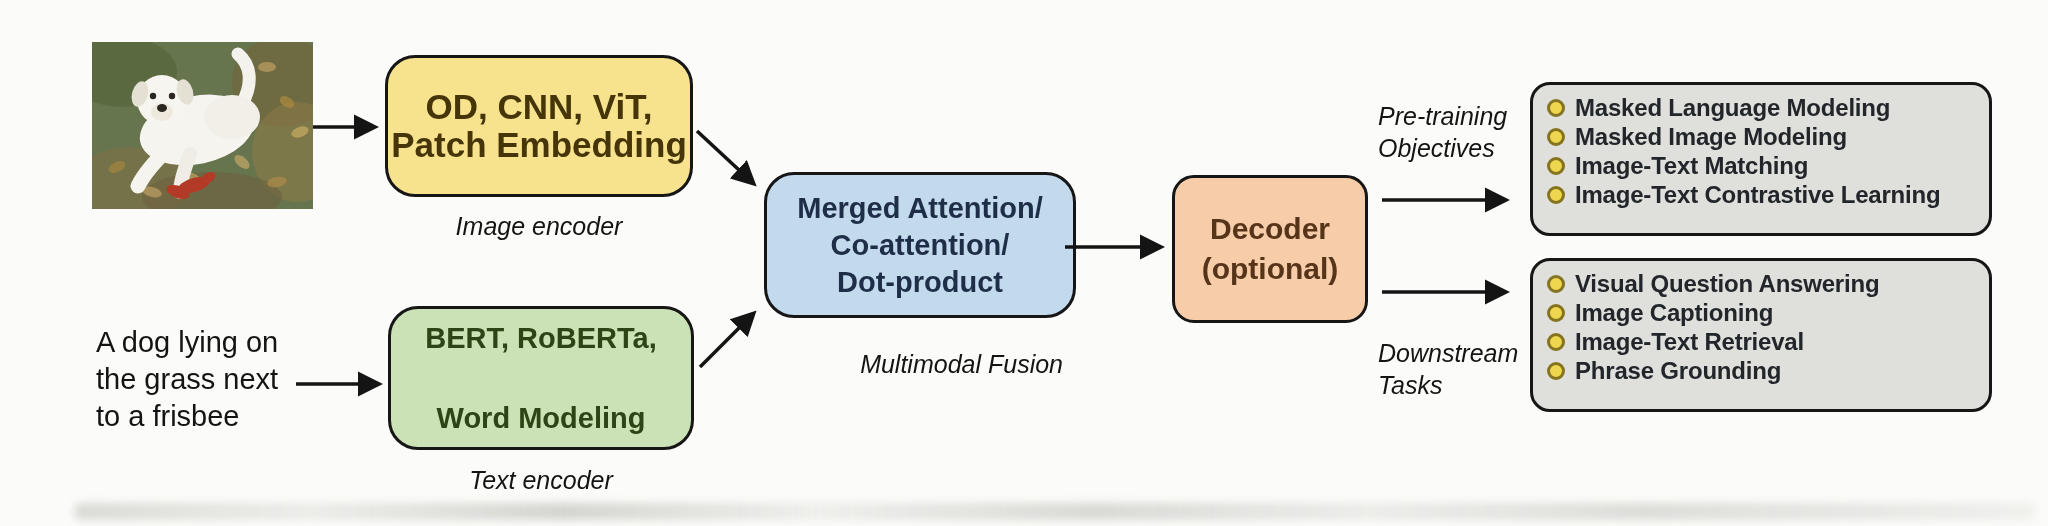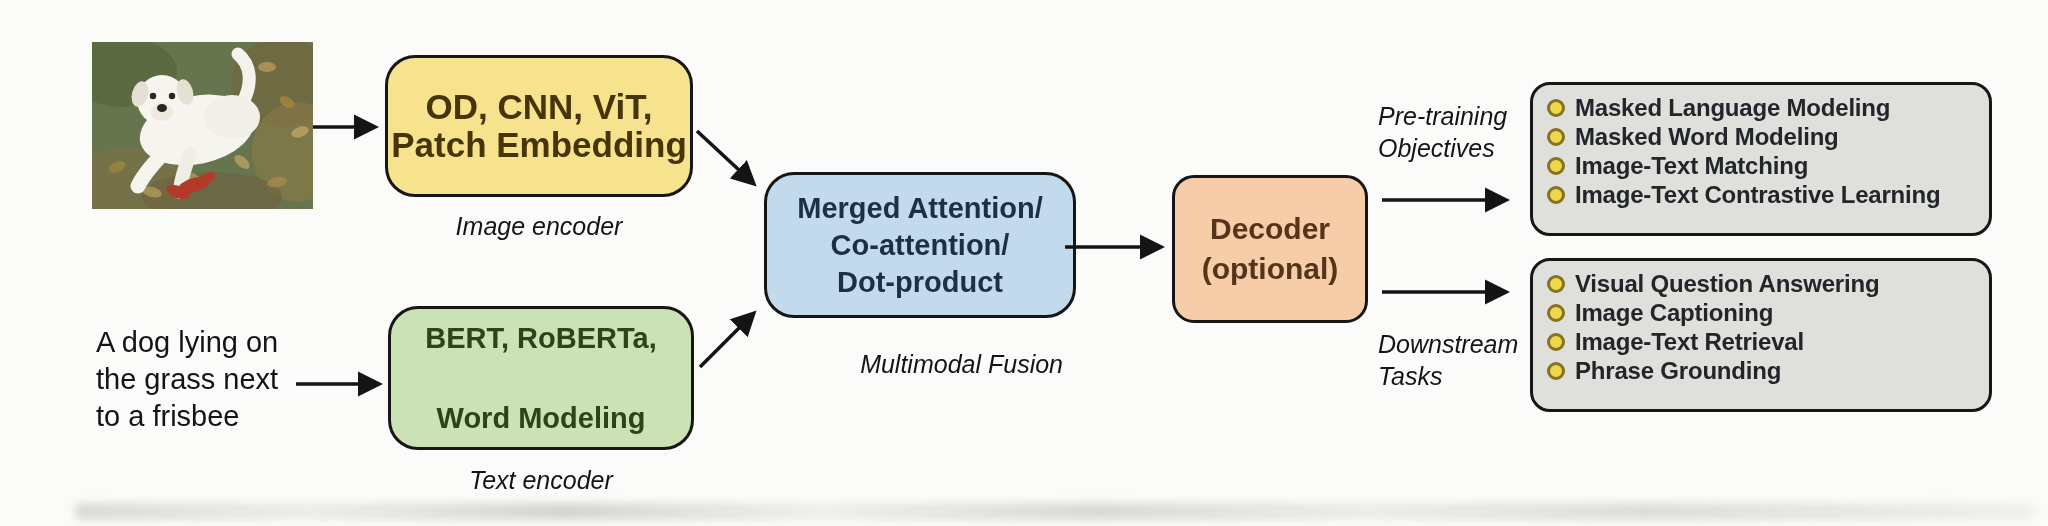--- a/index.html
+++ b/index.html
@@ -36,21 +36,21 @@
   .box-orange{left:1172px;top:175px;width:196px;height:148px;background:#f6cca9;color:#55341a;font-size:30px;line-height:40px;border-radius:22px;}
   
   .ilabel{
     position:absolute;color:#141414;
     font-style:italic;font-size:25px;line-height:32px;font-weight:500;
   }
   .lbl-image-encoder{left:389px;top:210px;width:300px;text-align:center;}
   .lbl-text-encoder{left:391px;top:464px;width:300px;text-align:center;}
   .lbl-fusion{left:763px;top:348px;width:300px;text-align:right;}
   .lbl-pretraining{left:1378px;top:100px;width:150px;text-align:left;}
-  .lbl-downstream{left:1378px;top:328px;width:160px;text-align:left;}
+  .lbl-downstream{left:1378px;top:337px;width:160px;text-align:left;}
   
   .graybox{
     position:absolute;left:1530px;width:462px;height:154px;
     background:#dfdfdc;border:3.5px solid #161616;border-radius:20px;
     box-sizing:border-box;
     display:flex;flex-direction:column;justify-content:center;
     padding:8px 10px 24px 14px;
   }
   .graybox-top{top:82px;}
   .graybox-bottom{top:258px;}
@@ -159,21 +159,21 @@
     <div>Tasks</div>
   </div>
 
   <div class="graybox graybox-top">
     <div class="li">
       <span class="bullet"></span>
       <span class="li-text">Masked Language Modeling</span>
     </div>
     <div class="li">
       <span class="bullet"></span>
-      <span class="li-text">Masked Word Modeling</span>
+      <span class="li-text">Masked Image Modeling</span>
     </div>
     <div class="li">
       <span class="bullet"></span>
       <span class="li-text">Image-Text Matching</span>
     </div>
     <div class="li">
       <span class="bullet"></span>
       <span class="li-text">Image-Text Contrastive Learning</span>
     </div>
   </div>

